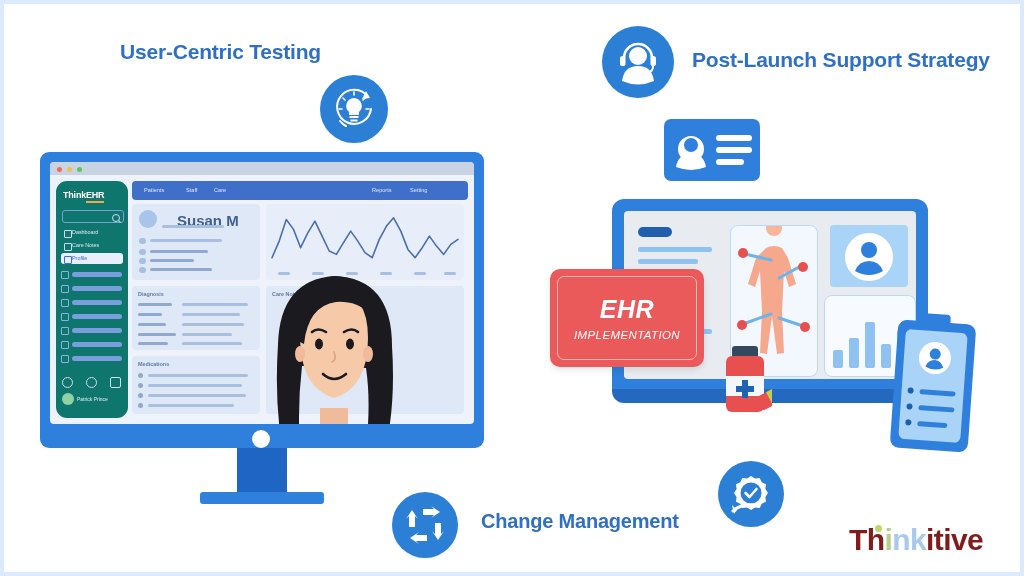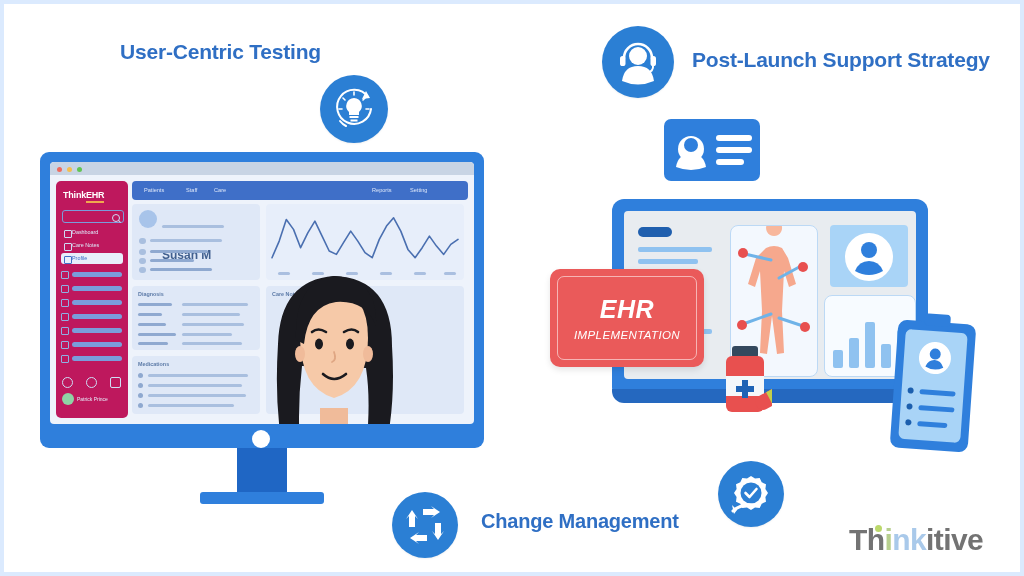--- a/index.html
+++ b/index.html
@@ -57,21 +57,21 @@
     position:absolute;left:76px;top:330px;width:260px;height:26px;
     background:#dfe2e6;border-radius:50%;z-index:-1;
   }
   .mon-cam{
     position:absolute;left:212px;top:278px;width:18px;height:18px;border-radius:50%;background:#ffffff;
   }
 
   
   .ehr-side{
     position:absolute;left:6px;top:19px;width:72px;height:237px;
-    background:#be185d;border-radius:5px;color:#eaf0fb;
+    background:#0f766e;border-radius:11px;color:#eaf0fb;
   }
   .ehr-logo{position:absolute;left:7px;top:9px;font-size:9px;font-weight:bold;color:#ffffff;letter-spacing:-.2px;}
   .ehr-logo b{border-bottom:2px solid #f0a94e;padding-bottom:1px;}
   .ehr-search{
     position:absolute;left:6px;top:29px;width:60px;height:11px;border:1px solid #7a9ddb;border-radius:3px;
   }
   .ehr-search .mag{position:absolute;right:3px;top:2.5px;width:6px;height:6px;border:1.1px solid #cfdcf5;border-radius:50%;}
   .ehr-search .mag:after{content:"";position:absolute;right:-2px;bottom:-2px;width:3px;height:1.1px;background:#cfdcf5;transform:rotate(45deg);}
 
   .navitem{position:absolute;left:5px;width:62px;height:11px;font-size:5.4px;line-height:11px;color:#dde7f9;padding-left:11px;box-sizing:border-box;}
@@ -94,21 +94,21 @@
   .ehr-top span{position:absolute;top:6px;font-size:5.6px;color:#dde7f9;}
 
   .ehr-card{
     position:absolute;background:#dfe8f7;border-radius:4px;
   }
   .card-title{position:absolute;left:6px;top:5px;font-size:5.4px;color:#5d7ba8;font-weight:bold;}
   .ln{position:absolute;background:#a9bfdf;border-radius:3px;height:3.2px;}
   .ln.d{background:#8fa9d0;}
 
   .pt-av{position:absolute;left:7px;top:6px;width:18px;height:18px;border-radius:50%;background:#a8c4ea;}
-  .pt-name{position:absolute;left:30px;top:8px;font-size:12px;color:#41608f;font-weight:bold;margin-top:36px;}
+  .pt-name{position:absolute;left:45px;top:8px;font-size:15px;color:#41608f;font-weight:bold;}
 
   .chart-box{position:absolute;left:216px;top:42px;width:198px;height:76px;background:#e7eefa;border-radius:4px;overflow:hidden;}
   .chart-ticks{position:absolute;left:6px;bottom:4px;width:186px;height:4px;}
   .chart-ticks i{position:absolute;height:2.6px;width:12px;background:#aabfe0;border-radius:2px;}
 
   
   #doctor{position:absolute;left:166px;top:96px;width:230px;height:330px;}
 
   
   #rightart{position:absolute;left:520px;top:110px;width:490px;height:380px;}
@@ -136,21 +136,21 @@
   .tablet .inner{position:absolute;left:12px;top:12px;right:12px;bottom:20px;background:#e8ecf0;border-radius:4px;overflow:hidden;}
   .tablet .panel{position:absolute;background:#f3f8fe;border:1.6px solid #bcd9f5;border-radius:8px;}
   .tablet .bar{position:absolute;background:#8fc2f0;border-radius:2px;}
   .tab-base{position:absolute;left:88px;top:275px;width:316px;height:14px;background:#2568bf;border-radius:0 0 12px 12px;}
 
   .pillbottle{position:absolute;left:194px;top:232px;width:54px;height:68px;}
 
   
   #thinkitive{position:absolute;left:845px;top:519px;width:155px;height:40px;}
   .tk{font-size:30px;font-weight:bold;letter-spacing:-.6px;font-family:"Liberation Sans",sans-serif;}
-  .tk .c1{color:#737373;}
+  .tk .c1{color:#7f1d1d;}
   .tk .c2{color:#b7cf8e;}
   .tk .c3{color:#a9c9ea;}
   .tk-dot{position:absolute;left:26px;top:2px;width:7px;height:7px;border-radius:50%;background:#bcd86b;}
 </style>
 </head>
 <body>
 
 <div id="canvas">
 
   <div id="monitor">

